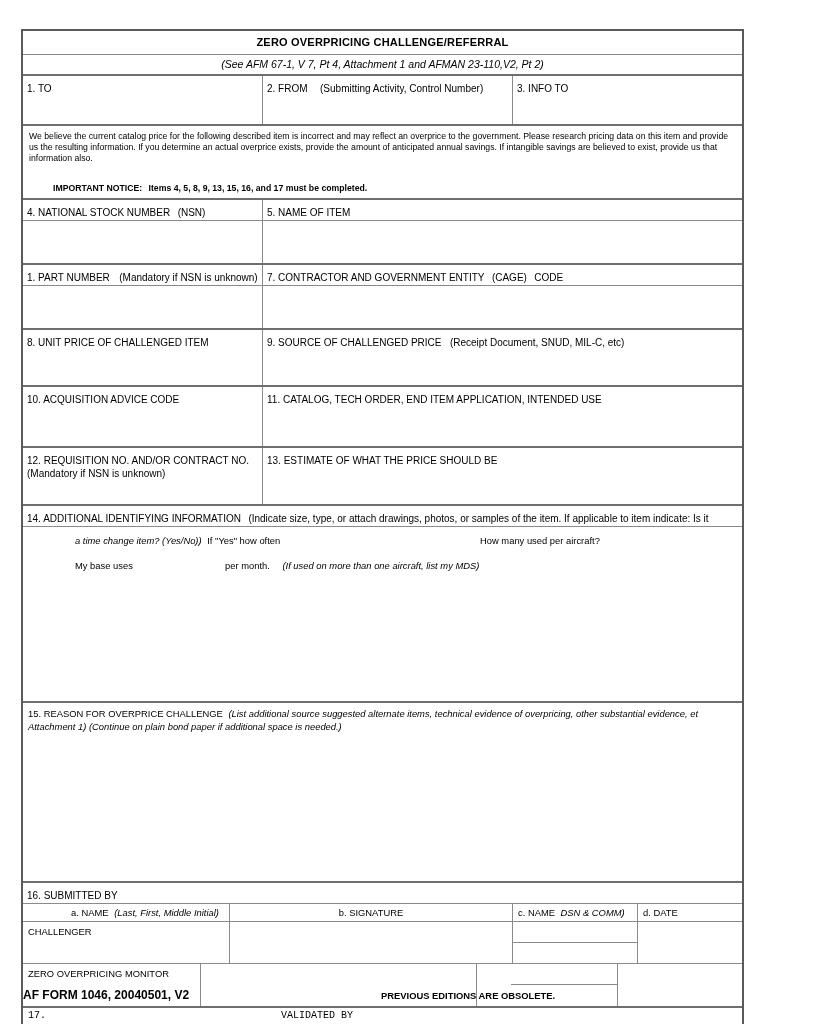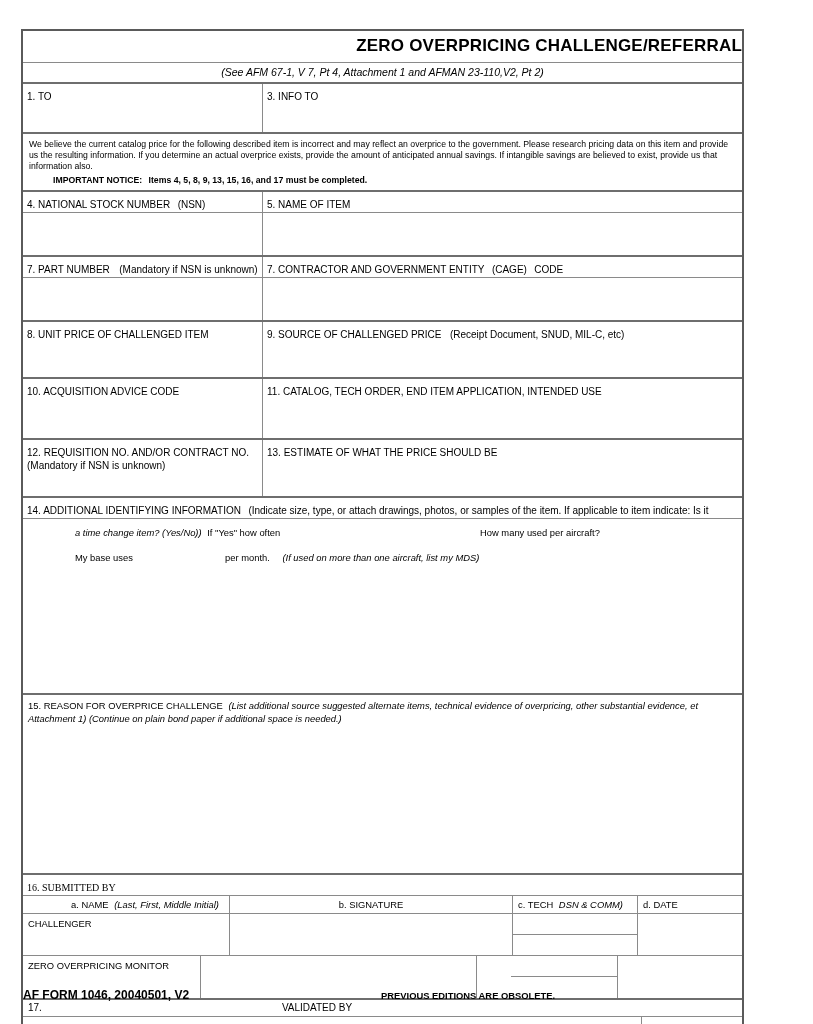--- a/index.html
+++ b/index.html
@@ -45,44 +45,44 @@
 
   .cell {
     box-sizing: border-box;
     position: relative;
     padding: 2px 4px 0 4px;
   }
   .cell.vline { border-right: 1px solid #8a8a8a; }
 
   
   .title {
-    text-align: right;
+    text-align: center;
     font-weight: bold;
-    font-size: 17px;
+    font-size: 11px;
     letter-spacing: .2px;
     padding: 5px 0 6px 0;
   }
   .subtitle {
     text-align: center;
     font-style: italic;
     font-size: 10.5px;
     padding: 3px 0 4px 0;
   }
   .lbl {
     font-size: 10px;
     line-height: 12px;
     white-space: nowrap;
   }
   .para {
     font-size: 8.7px;
     line-height: 11.2px;
     padding: 5px 6px 4px 6px;
   }
   .para b { font-weight: bold; }
-  .note-line { margin-top: 2px; padding-left: 24px; }
+  .note-line { margin-top: 18px; padding-left: 24px; }
 
   
   .s14 { position: relative; }
   .s14 .line {
     position: absolute;
     font-size: 9.4px;
     line-height: 12px;
     white-space: nowrap;
     margin-left: 47px;
   }
@@ -145,20 +145,24 @@
       <div class="cell title" style="width:719px;">ZERO OVERPRICING CHALLENGE/REFERRAL</div>
     </div>
 
     <div class="row thick">
       <div class="cell subtitle" style="width:719px;">(See AFM 67-1, V 7, Pt 4, Attachment 1 and AFMAN 23-110,V2, Pt 2)</div>
     </div>
 
     <div class="row thick" style="height:50px;">
       <div class="cell vline" style="width:240px;">
         <span class="lbl">1.  TO</span>
+      </div>
+      <div class="cell vline" style="width:250px;">
+        <span class="lbl">2.  FROM</span>
+        <span class="lbl it" style="margin-left:8px;">(Submitting Activity, Control Number)</span>
       </div>
       <div class="cell" style="width:229px;">
         <span class="lbl">3.  INFO TO</span>
       </div>
     </div>
 
     <div class="row thick">
       <div class="para" style="width:719px;">
         <span>We believe the current catalog price for the following described item is incorrect and may reflect an overprice to the government. Please research pricing data on this item and provide us the resulting information. If you determine an actual overprice exists, provide the amount of anticipated annual savings. If intangible savings are believed to exist, provide us that information also.</span>
         <div class="note-line">
@@ -177,21 +181,21 @@
         <span class="lbl">5.  NAME OF ITEM</span>
       </div>
     </div>
     <div class="row thick" style="height:44px;">
       <div class="cell vline" style="width:240px;"></div>
       <div class="cell" style="width:479px;"></div>
     </div>
 
     <div class="row">
       <div class="cell vline" style="width:240px;">
-        <span class="lbl">7.  PART NUMBER</span>
+        <span class="lbl">1.  PART NUMBER</span>
         <span class="lbl it" style="margin-left:5px;">(Mandatory if NSN is unknown)</span>
       </div>
       <div class="cell" style="width:479px;">
         <span class="lbl">7. CONTRACTOR AND GOVERNMENT ENTITY</span>
         <span class="lbl it" style="margin-left:3px;text-align:right;">(CAGE)</span>
         <span class="lbl" style="margin-left:3px;">CODE</span>
       </div>
     </div>
     <div class="row thick" style="height:44px;">
       <div class="cell vline" style="width:240px;"></div>
@@ -255,35 +259,35 @@
       <div class="s15head" style="width:719px;">
         <span class="l1">
           <span>15. REASON FOR OVERPRICE CHALLENGE</span>
           <span class="i" style="margin-left:3px;">(List additional source suggested alternate items, technical evidence of overpricing, other substantial evidence, et</span>
         </span>
         <span class="l2 i">Attachment 1) (Continue on plain bond paper if additional space is needed.)</span>
       </div>
     </div>
 
     <div class="row">
-      <div class="cell" style="width:719px;font-family:Liberation Serif, serif;">
+      <div class="cell" style="width:719px;">
         <span class="lbl">16.  SUBMITTED BY</span>
       </div>
     </div>
 
     <div class="row">
       <div class="cell vline sig-head" style="width:207px;padding-left:38px;">
         <span>a. NAME</span>
         <span class="i" style="margin-left:3px;">(Last, First, Middle Initial)</span>
       </div>
       <div class="cell vline sig-head" style="width:283px;">
         <span>b.  SIGNATURE</span>
       </div>
       <div class="cell vline sig-head" style="width:125px; text-align:left; padding-left:5px;">
-        <span>c. TECH</span>
+        <span>c. NAME</span>
         <span class="i" style="margin-left:3px;">DSN &amp; COMM)</span>
       </div>
       <div class="cell sig-head" style="width:104px; text-align:left; padding-left:5px;">
         <span>d.  DATE</span>
       </div>
     </div>
 
     <div class="row" style="height:42px;">
       <div class="cell vline sig-name" style="width:207px;">
         <span>CHALLENGER</span>
@@ -306,21 +310,21 @@
       <div class="cell vline" style="width:125px; padding:0;">
         <div class="phone-split">
           <div></div>
           <div></div>
         </div>
       </div>
       <div class="cell" style="width:104px;"></div>
     </div>
 
     <div class="row">
-      <div class="cell" style="width:588px; position:relative; height:16px;">
+      <div class="cell" style="width:588px; position:relative; height:16px;font-family:Liberation Mono, monospace;">
         <span class="lbl" style="position:absolute; left:5px; top:2px;">17.</span>
         <span class="lbl" style="position:absolute; left:0; right:0; top:2px; text-align:center;">VALIDATED BY</span>
       </div>
     </div>
     <div class="row last" style="height:38px;">
       <div class="cell vline" style="width:619px;">
         <span class="lbl">a.  CHIEF OF SUPPLY OR SUPERVISOR OF ALC ZERO OVERPRICE MONITOR</span>
       </div>
       <div class="cell" style="width:100px;">
         <span class="lbl">b.  DATE</span>

